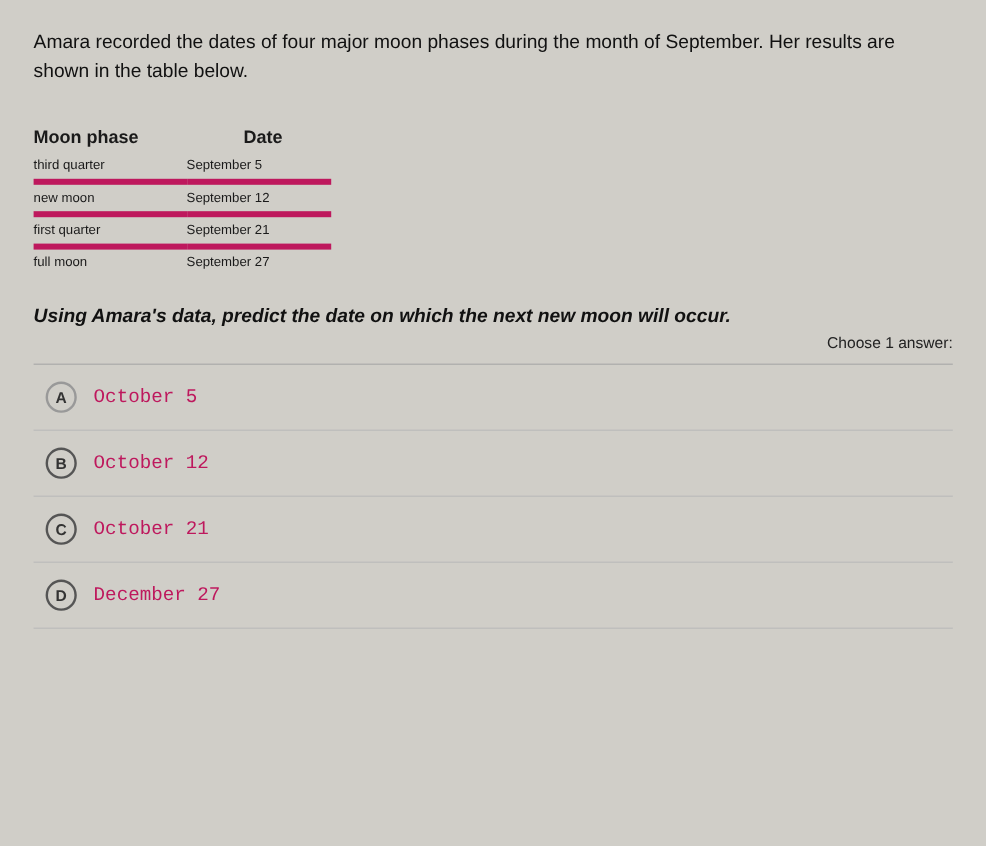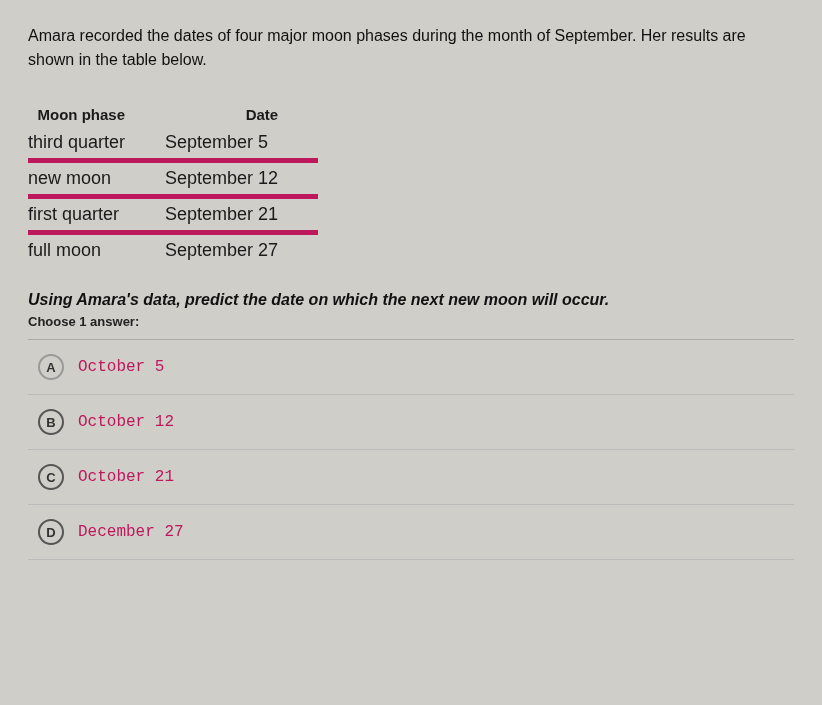--- a/index.html
+++ b/index.html
@@ -31,21 +31,21 @@
 
     table th {
       font-weight: bold;
       text-align: right;
       padding: 4px 40px 4px 0;
       font-size: 15px;
     }
 
     table td {
       padding: 5px 40px 5px 0;
-      font-size: 18px;
+      font-size: 11px;
     }
 
     table tr:not(:first-child) td {
       border-top: 5px solid #be185d;
     }
 
     .col-phase {
       min-width: 120px;
     }
 
@@ -57,23 +57,24 @@
       font-size: 16px;
       font-weight: bold;
       line-height: 1.5;
       margin-bottom: 2px;
       color: #111;
       font-style: italic;
     }
 
     .choose-label {
       font-size: 13px;
-      font-weight: bold;
+      font-weight: normal;
       margin-bottom: 10px;
       color: #222;
+      text-align: right;
     }
 
     .divider {
       border: none;
       border-top: 1.5px solid #aaa;
       margin-bottom: 0;
     }
 
     .answer-option {
       display: flex;

